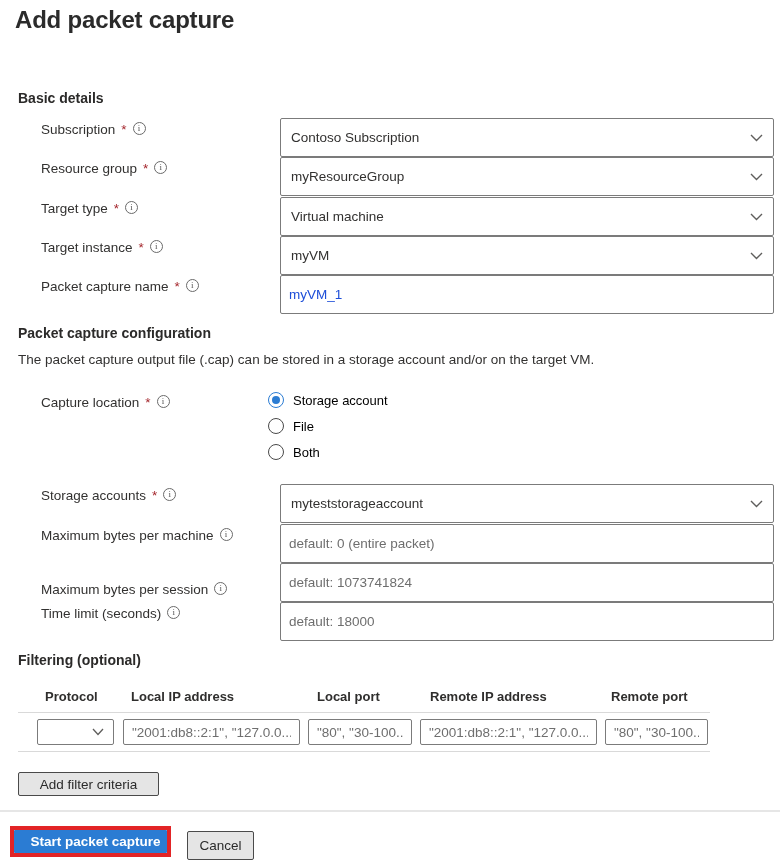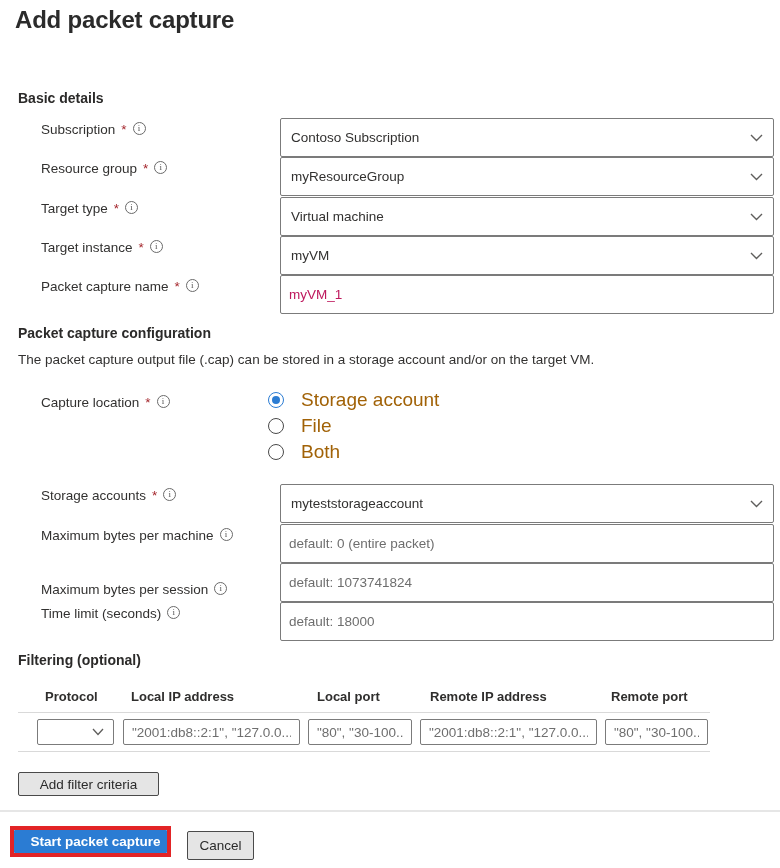--- a/index.html
+++ b/index.html
@@ -23,30 +23,30 @@
   .info-icon::after { content:"i"; font-size:9px; line-height:1; color:#555; font-family:"Liberation Serif", serif; }
 
   .dropdown, .text-input {
     left:280px; width:494px; height:39px; border:1px solid #7b7b7b; border-radius:2px; background:#fff;
   }
   .dropdown { display:flex; align-items:center; padding:0 10px; justify-content:space-between; }
   .dropdown .value { font-size:13.5px; color:#323130; white-space:nowrap; overflow:hidden; }
   .chevron { flex:0 0 auto; margin-left:8px; }
 
   input.text-input, input.cell-input {
-    font-family:"Liberation Sans", sans-serif; font-size:13.5px; color:#be185d;
+    font-family:"Liberation Sans", sans-serif; font-size:13.5px; color:#1d4ed8;
     padding:0 8px; outline:none;
   }
   input::placeholder { color:#6e6e6e; opacity:1; }
 
   .radio-row { left:268px; display:flex; align-items:center; gap:9px; height:18px; }
   .radio { width:16px; height:16px; border:1px solid #4a4a4a; border-radius:50%; background:#fff; position:relative; flex:0 0 auto; }
   .radio.selected { border-color:#2b7cd3; }
   .radio.selected::after { content:""; position:absolute; left:3px; top:3px; width:8px; height:8px; border-radius:50%; background:#2b7cd3; }
-  .radio-label { font-size:19px; color:#a16207;margin-left:8px; }
+  .radio-label { font-size:13px; color:#000000; }
 
   .col-header { font-size:13px; font-weight:600; color:#2f2e2d; white-space:nowrap; }
   .table-line { left:18px; width:692px; height:1px; background:#d9d9d9; }
 
   .cell-input { position:absolute; top:719px; height:26px; border:1px solid #7b7b7b; border-radius:2px; background:#fff; font-size:12.5px; }
   .cell-dropdown { position:absolute; top:719px; left:37px; width:77px; height:26px; border:1px solid #7b7b7b; border-radius:2px;
     display:flex; align-items:center; justify-content:flex-end; padding:0 9px; background:#fff; }
 
   .secondary-btn {
     background:#e5e5e5; border:1px solid #4a4a4a; border-radius:2px; color:#2b2b2b;

